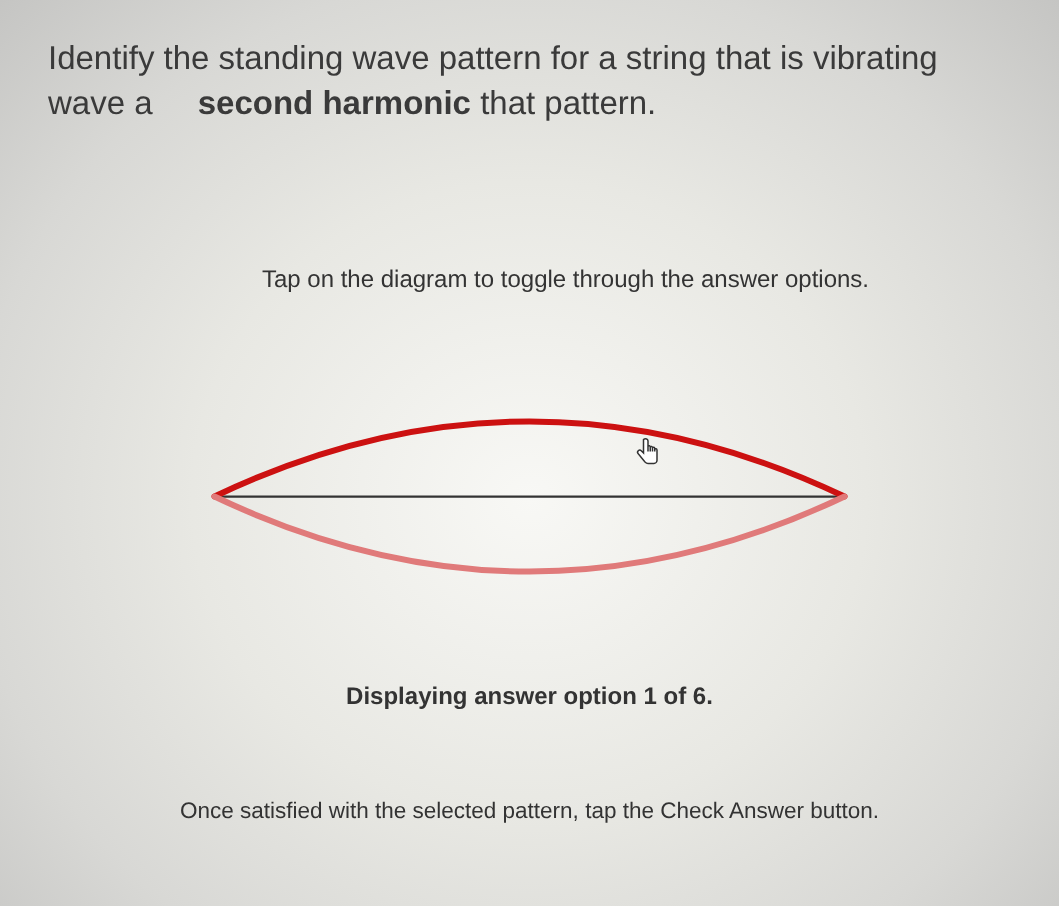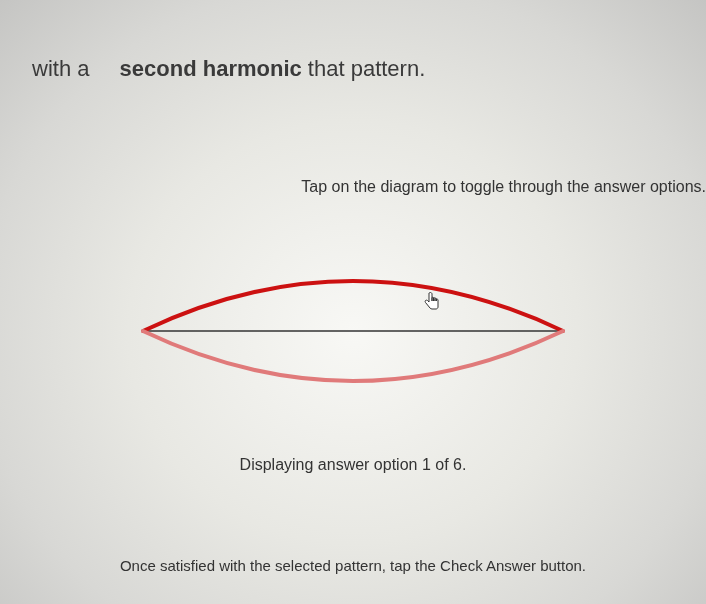--- a/index.html
+++ b/index.html
@@ -23,21 +23,21 @@
       font-size: 22px;
       line-height: 1.35;
       color: #3a3a3a;
       font-weight: 400;
     }
     .bold {
       font-weight: 700;
       margin-left: 24px;
     }
     .instruction {
-      text-align: right;
+      text-align: center;
       font-size: 16px;
       color: #333;
       margin-top: 95px;
       margin-left: 48px;
     }
     .diagram-container {
       position: relative;
       width: 440px;
       height: 180px;
       margin: 45px auto 0 auto;
@@ -52,38 +52,38 @@
       position: absolute;
       top: 50px;
       left: 290px;
       font-size: 18px;
       color: #333;
       pointer-events: none;
     }
     .display-status {
       text-align: center;
       font-size: 16px;
-      font-weight: 400;
+      font-weight: 700;
       color: #333;
       margin-top: 35px;
     }
     .bottom-instruction {
       text-align: center;
       font-size: 15px;
       color: #333;
-      margin-top: 83px;
+      margin-top: 58px;
     }
   </style>
 </head>
 <body>
 
 <div class="question-area">
   <p class="question-text">
-    <br>
-    <span>with a </span><span class="bold">second harmonic</span><span> that pattern.</span>
+    <span>Identify the standing wave pattern for a string that is vibrating</span><br>
+    <span>wave a </span><span class="bold">second harmonic</span><span> that pattern.</span>
   </p>
 </div>
 
 <div class="instruction">Tap on the diagram to toggle through the answer options.</div>
 
 <div class="diagram-container">
   <svg class="diagram-svg" viewBox="0 0 440 180">
 
     <line x1="10" y1="90" x2="430" y2="90" stroke="#333" stroke-width="1.5"></line>
 

